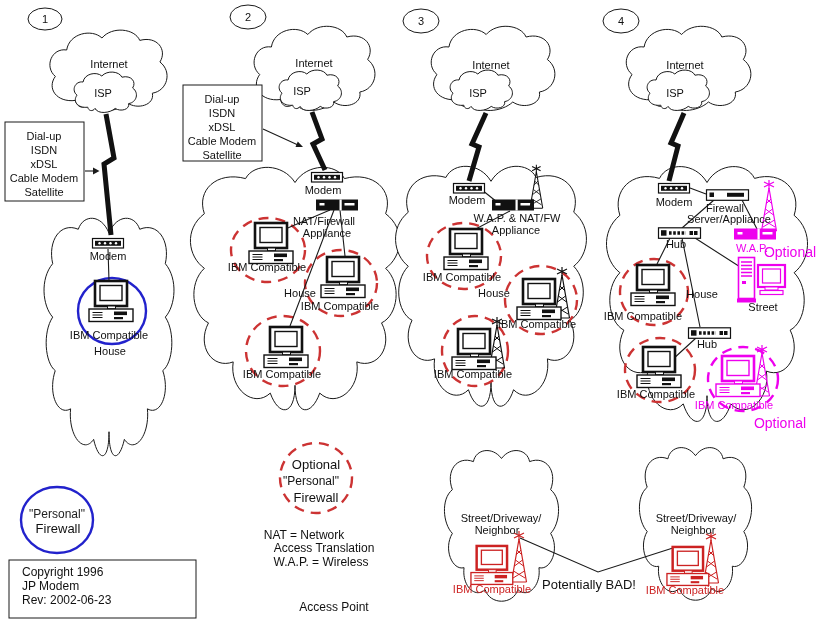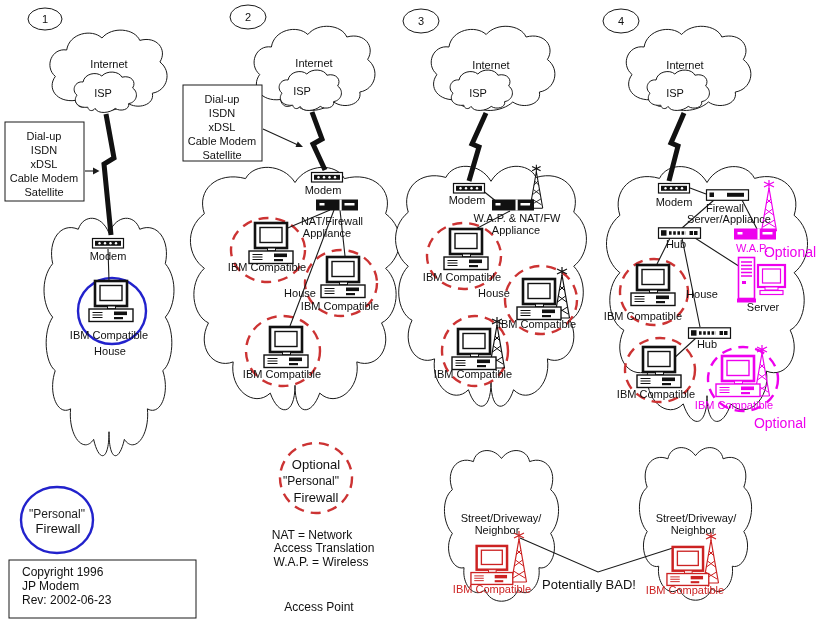--- a/index.html
+++ b/index.html
@@ -185,21 +185,21 @@
 
 <div class="lbl" style="left:248px;top:11px">2</div>
 <div class="lbl" style="left:314px;top:57px">Internet</div>
 <div class="lbl" style="left:302px;top:85px">ISP</div>
 <div class="lbl" style="left:222px;top:93px">Dial-up</div>
 <div class="lbl" style="left:222px;top:107px">ISDN</div>
 <div class="lbl" style="left:222px;top:121px">xDSL</div>
 <div class="lbl" style="left:222px;top:135px">Cable Modem</div>
 <div class="lbl" style="left:222px;top:149px">Satellite</div>
 <div class="lbl" style="left:323px;top:184px">Modem</div>
-<div class="lbl" style="left:332px;top:215px">NAT/Firewall</div>
+<div class="lbl" style="left:324px;top:215px">NAT/Firewall</div>
 <div class="lbl" style="left:327px;top:227px">Appliance</div>
 <div class="lbl" style="left:267px;top:261px">IBM Compatible</div>
 <div class="lbl" style="left:340px;top:300px">IBM Compatible</div>
 <div class="lbl" style="left:282px;top:368px">IBM Compatible</div>
 <div class="lbl" style="left:300px;top:287px">House</div>
 
 <div class="lbl" style="left:421px;top:15px">3</div>
 <div class="lbl" style="left:491px;top:59px">Internet</div>
 <div class="lbl" style="left:478px;top:87px">ISP</div>
 <div class="lbl" style="left:467px;top:194px">Modem</div>
@@ -212,37 +212,37 @@
 
 <div class="lbl" style="left:621px;top:15px">4</div>
 <div class="lbl" style="left:685px;top:59px">Internet</div>
 <div class="lbl" style="left:675px;top:87px">ISP</div>
 <div class="lbl" style="left:674px;top:196px">Modem</div>
 <div class="lbl" style="left:725px;top:202px">Firewall</div>
 <div class="lbl" style="left:729px;top:213px">Server/Appliance</div>
 <div class="lbl" style="left:676px;top:238px">Hub</div>
 <div class="lbl mag" style="left:752px;top:242px">W.A.P.</div>
 <div class="lbl mag b s14" style="left:790px;top:245px">Optional</div>
-<div class="lbl" style="left:763px;top:301px">Server</div>
+<div class="lbl" style="left:763px;top:301px">Street</div>
 <div class="lbl" style="left:643px;top:310px">IBM Compatible</div>
 <div class="lbl" style="left:702px;top:288px">House</div>
 <div class="lbl" style="left:707px;top:338px">Hub</div>
 <div class="lbl" style="left:656px;top:388px">IBM Compatible</div>
 <div class="lbl mag" style="left:734px;top:399px">IBM Compatible</div>
 <div class="lbl mag b s14" style="left:780px;top:416px">Optional</div>
 
 <div class="lbl s12" style="left:57px;top:508px;color:#222">"Personal"</div>
 <div class="lbl s13 b" style="left:58px;top:522px">Firewall</div>
 <div class="lbl s13 b" style="left:316px;top:458px">Optional</div>
 <div class="lbl s12" style="left:311px;top:475px">"Personal"</div>
 <div class="lbl s13 b" style="left:316px;top:491px">Firewall</div>
-<div class="lbl s12" style="left:312px;top:529px">NAT = Network</div>
+<div class="lbl s12" style="left:304px;top:529px">NAT = Network</div>
 <div class="lbl s12" style="left:324px;top:542px">Access Translation</div>
 <div class="lbl s12" style="left:321px;top:556px">W.A.P. = Wireless</div>
-<div class="lbl s12" style="left:319px;top:601px">Access Point</div>
+<div class="lbl s12" style="left:334px;top:601px">Access Point</div>
 <div class="lbl s12 la" style="left:22px;top:566px">Copyright 1996</div>
 <div class="lbl s12 la" style="left:22px;top:580px">JP Modem</div>
 <div class="lbl s12 la" style="left:22px;top:594px">Rev: 2002-06-23</div>
 
 <div class="lbl" style="left:501px;top:512px">Street/Driveway/</div>
 <div class="lbl" style="left:497px;top:524px">Neighbor</div>
 <div class="lbl red" style="left:492px;top:583px">IBM Compatible</div>
 <div class="lbl" style="left:696px;top:512px">Street/Driveway/</div>
 <div class="lbl" style="left:693px;top:524px">Neighbor</div>
 <div class="lbl red" style="left:685px;top:584px">IBM Compatible</div>

